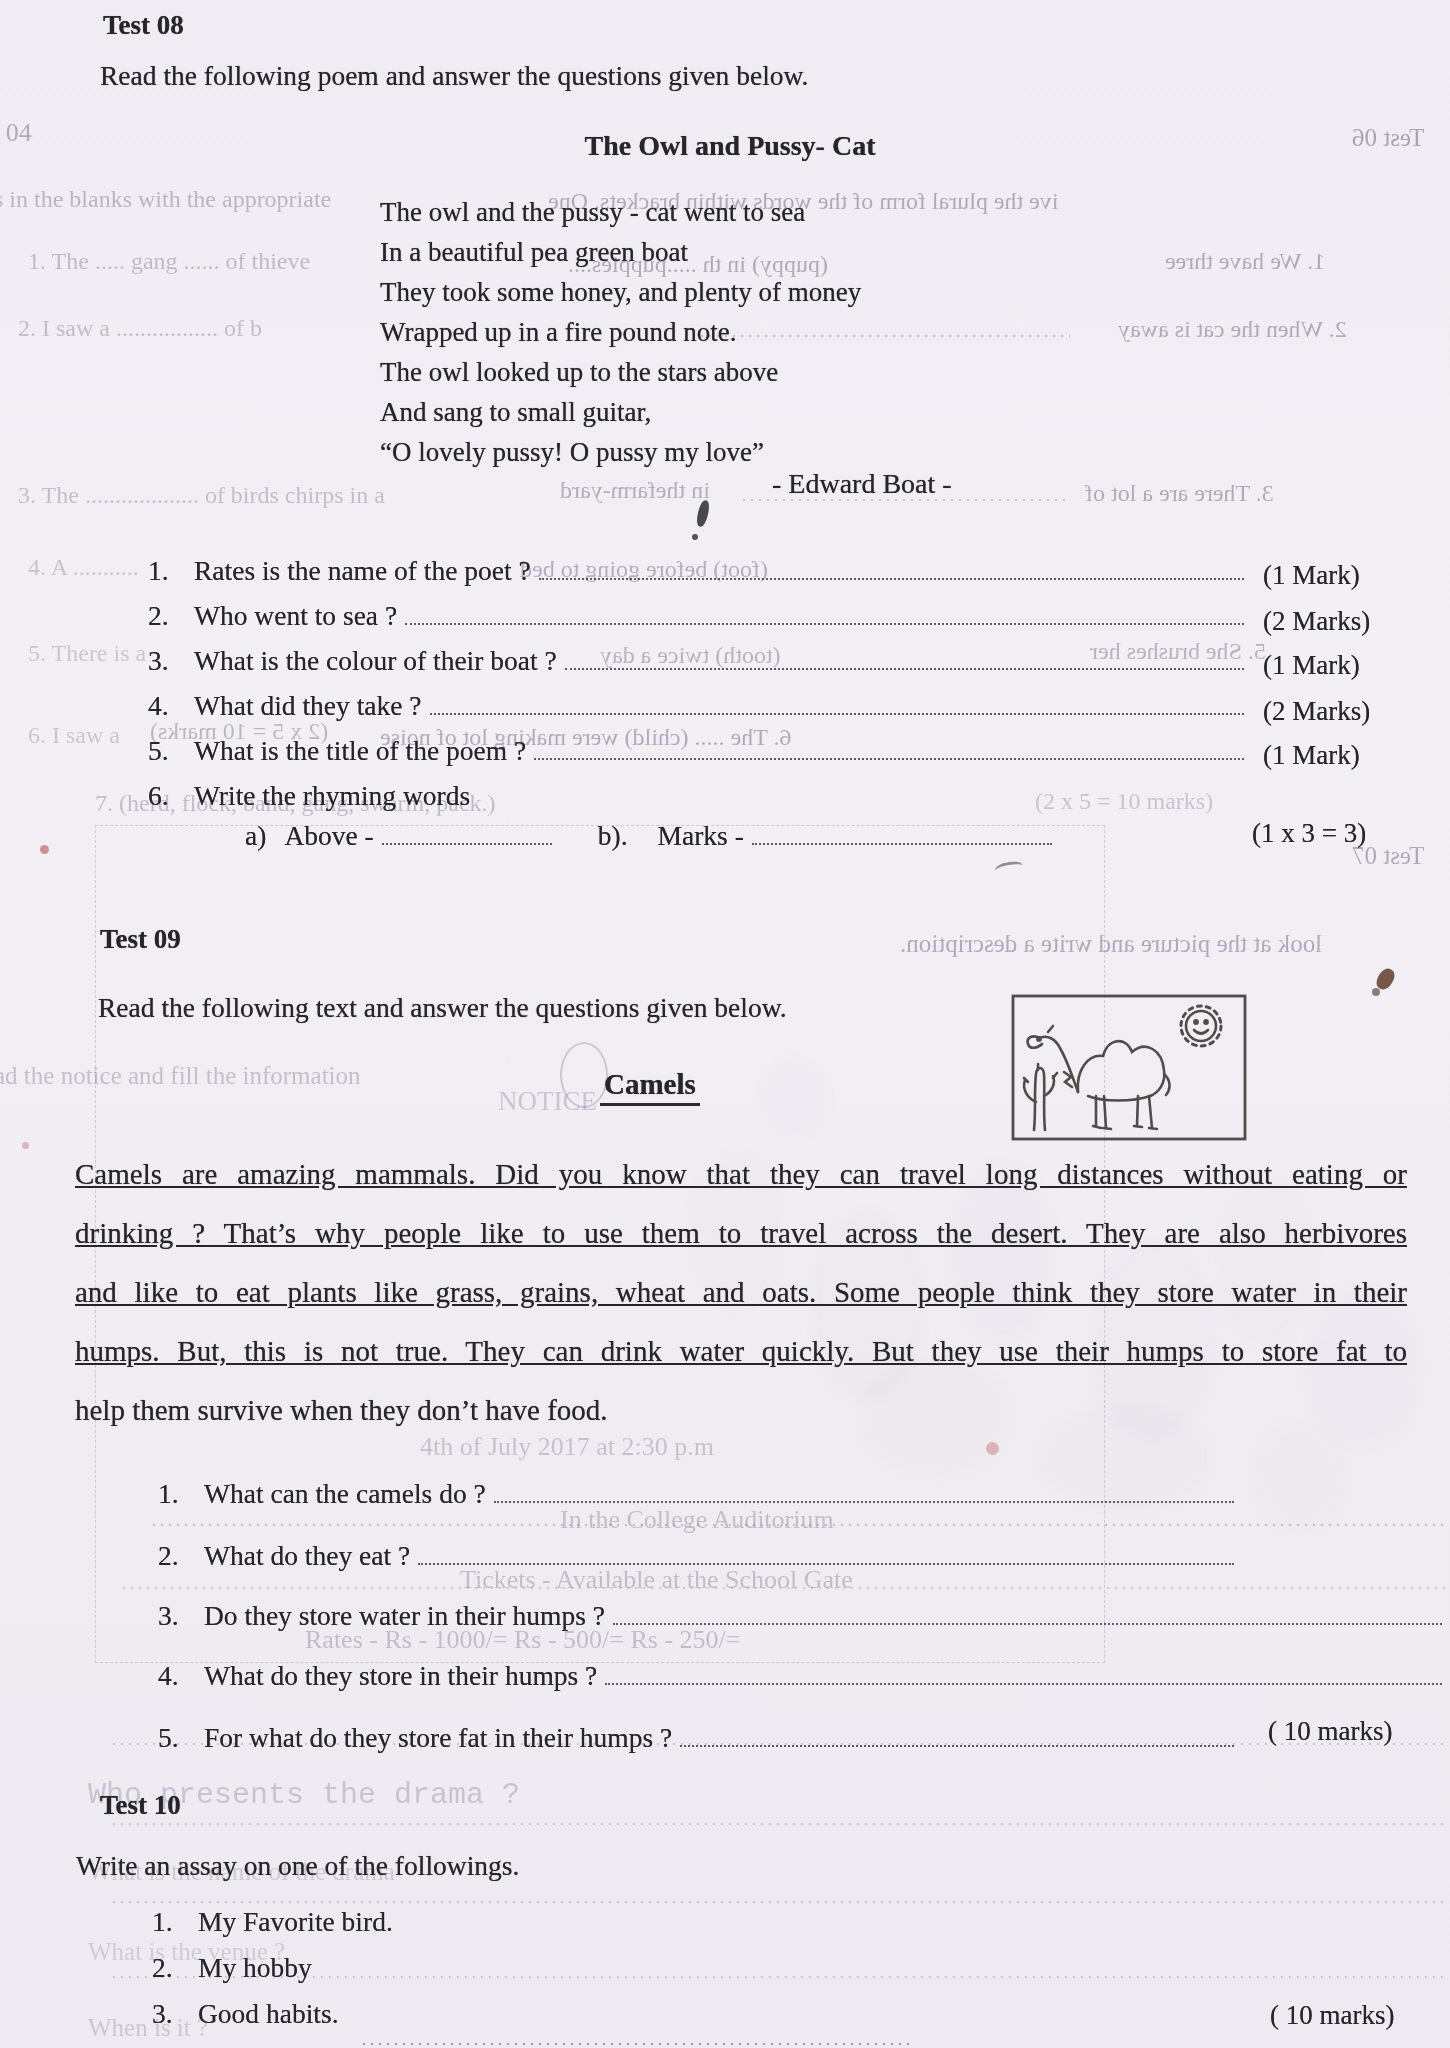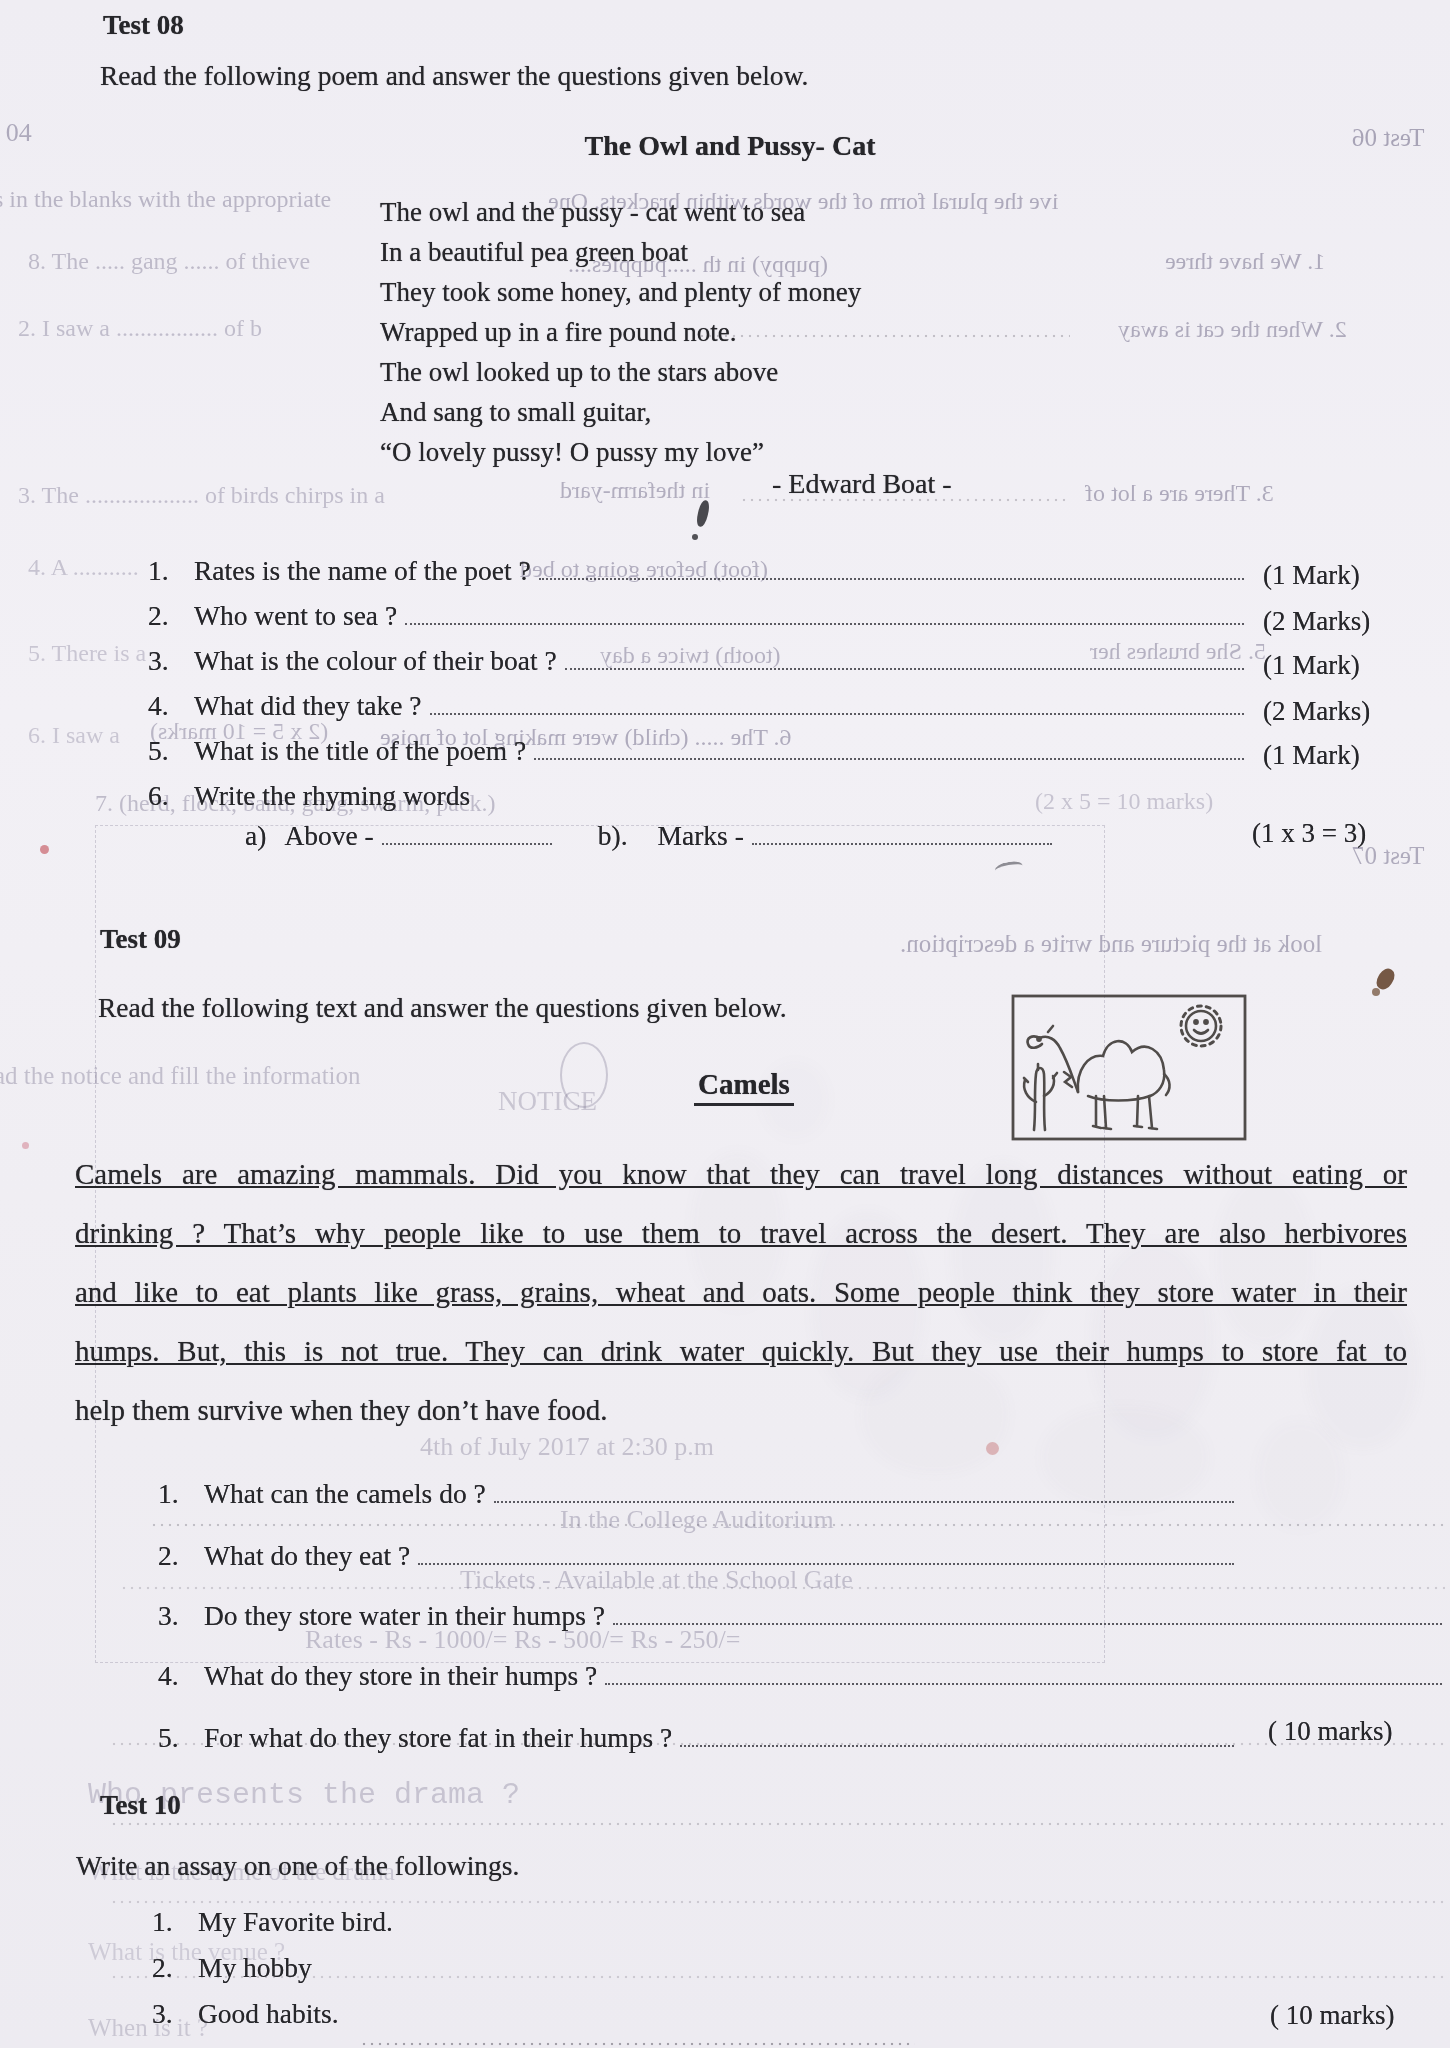--- a/index.html
+++ b/index.html
@@ -15,21 +15,21 @@
   .instr{font-size:27.5px;}
   .ptitle{font-weight:700;font-size:28px;text-align:center;}
   .poem{position:absolute;left:380px;top:192px;font-size:27px;line-height:40px;text-shadow:0 0 .7px rgba(35,35,40,.75);}
   .attr{font-size:28px;}
   .qrow{position:absolute;display:flex;align-items:baseline;font-size:27.5px;text-shadow:0 0 .6px rgba(35,35,40,.7);}
   .qno{width:46px;flex:none;}
   .qtext{flex:none;white-space:nowrap;}
   .dots{flex:1;align-self:flex-end;margin:0 4px 7px 8px;border-bottom:2.6px dotted rgba(52,52,60,.8);height:1px;}
   .dots.fx{flex:none;}
   .marks{position:absolute;font-size:27px;white-space:nowrap;text-shadow:0 0 .6px rgba(35,35,40,.7);}
-  .ctitle{position:absolute;left:584px;top:1068px;width:320px;text-align:center;}
+  .ctitle{position:absolute;left:600px;top:1068px;width:320px;text-align:left;}
   .ctitle span{display:inline-block;font-weight:700;font-size:29px;border-bottom:3.5px solid #2b2b30;padding:0 4px 2px;text-shadow:0 0 .7px rgba(35,35,40,.8);}
   .para{position:absolute;left:75px;top:1148px;width:1332px;font-size:29px;}
   .para div{height:59px;line-height:52px;text-shadow:0 0 .7px rgba(35,35,40,.7);}
   .para div.j{text-align:justify;text-align-last:justify;text-decoration:underline;}
   .eno{width:46px;flex:none;}
   
   .bleed{position:absolute;color:#6e6886;white-space:nowrap;filter:blur(.5px);}
   .bleed.mir{transform:scaleX(-1);filter:blur(.6px);}
   .dotline{position:absolute;height:4px;background-image:radial-gradient(circle,#56525f 1.2px,transparent 1.6px);background-size:8px 4px;background-repeat:repeat-x;}
   .blob{position:absolute;background:rgba(126,120,142,.17);border-radius:48%;filter:blur(6px);}
@@ -41,21 +41,21 @@
 </head>
 <body>
 
 <div id="page">
 
   <div id="artifact-layer">
       <span class="bleed" style="left: -8px; top: 118px; font-size: 26px; opacity: 0.5;">t 04</span>
       <span class="bleed mir" style="left: 1352px; top: 124px; font-size: 25px; opacity: 0.55;">Test 06</span>
       <span class="bleed" style="left: -6px; top: 186px; font-size: 24px; opacity: 0.42;">s in the blanks with the appropriate</span>
       <span class="bleed mir" style="left: 548px; top: 188px; font-size: 24px; opacity: 0.5;">ive the plural form of the words within brackets. One</span>
-      <span class="bleed" style="left: 28px; top: 248px; font-size: 24px; opacity: 0.38;">8.   The ..... gang ...... of thieve</span>
+      <span class="bleed" style="left: 28px; top: 248px; font-size: 24px; opacity: 0.38;">1.   The ..... gang ...... of thieve</span>
       <span class="bleed mir" style="left: 568px; top: 251px; font-size: 24px; opacity: 0.5;">(puppy) in th .....puppies....</span>
       <span class="bleed mir" style="left: 1165px; top: 248px; font-size: 24px; opacity: 0.5;">1.   We have three</span>
       <span class="bleed" style="left: 18px; top: 315px; font-size: 24px; opacity: 0.36;">2.   I saw a ................. of b</span>
       <span class="bleed mir" style="left: 1118px; top: 316px; font-size: 24px; opacity: 0.5;">2.   When the cat is away</span>
       <span class="bleed" style="left: 18px; top: 482px; font-size: 24px; opacity: 0.36;">3.   The ................... of birds chirps in a</span>
       <span class="bleed mir" style="left: 560px; top: 477px; font-size: 24px; opacity: 0.48;">in thefarm-yard</span>
       <span class="bleed mir" style="left: 1085px; top: 480px; font-size: 24px; opacity: 0.5;">3.   There are a lot of</span>
       <span class="bleed" style="left: 28px; top: 554px; font-size: 24px; opacity: 0.32;">4.   A ...........</span>
       <span class="bleed mir" style="left: 520px; top: 556px; font-size: 24px; opacity: 0.48;">(foot) before going to bed</span>
       <span class="bleed" style="left: 28px; top: 640px; font-size: 24px; opacity: 0.3;">5.   There is a</span>

